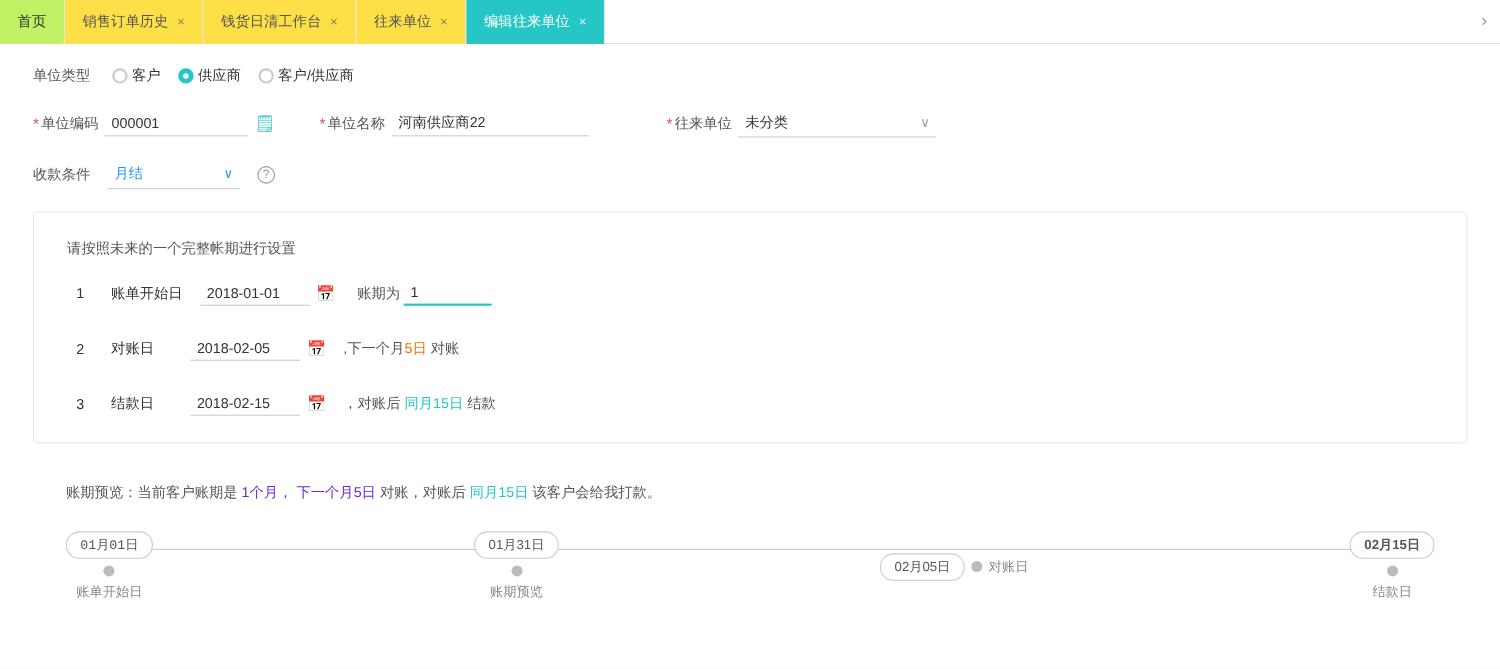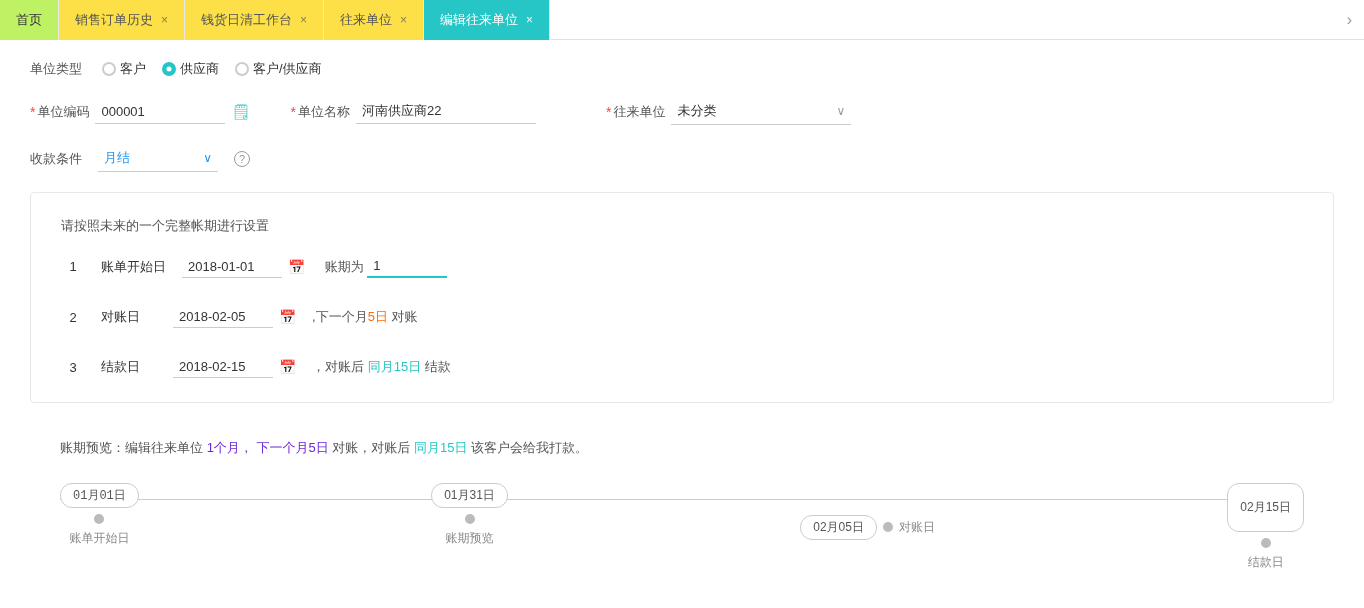--- a/index.html
+++ b/index.html
@@ -365,21 +365,21 @@
       <span class="row-field-label">结款日</span>
       <input class="date-input" value="2018-02-15" style="">
       <span class="cal-icon">📅</span>
       <span class="row-suffix">
         &nbsp;，对账后&nbsp;<span style="color:#26c6c6; font-weight:500;">同月15日</span>&nbsp;结款
       </span>
     </div>
   </div>
 
   <div class="preview-section">
-    <span>账期预览：编辑往来单位</span>
+    <span>账期预览：当前客户账期是</span>
     <span class="highlight-orange">1个月，</span>
     <span class="highlight-orange">下一个月5日</span>
     <span>对账，对账后</span>
     <span class="highlight-teal" style="color:#26c6c6; font-weight:500;">同月15日</span>
     <span>该客户会给我打款。</span>
   </div>
 
   <div style="position:relative; padding: 0 30px 20px;">
     <div style="position:relative; padding-top: 10px;">
 
@@ -399,21 +399,21 @@
           <div style="font-size:12px; color:#888; text-align:center;">账期预览</div>
         </div>
 
         <div style="display:flex; flex-direction:row; align-items:center; gap:6px;">
           <div style="background:#fff; border:1px solid #ccc; border-radius:12px; padding:3px 12px; font-size:12px; color:#555;">02月05日</div>
           <div style="width:10px; height:10px; border-radius:50%; background:#bbb; border:2px solid #bbb;"></div>
           <div style="font-size:12px; color:#888; text-align:center;">对账日</div>
         </div>
 
         <div style="display:flex; flex-direction:column; align-items:center; gap:6px;">
-          <div style="background:#fff; border:1px solid #ccc; border-radius:12px; padding:15px 12px; font-size:12px; color:#555;">02月15日</div>
+          <div style="background:#fff; border:1px solid #ccc; border-radius:12px; padding:3px 12px; font-size:12px; color:#555;font-weight:bold;">02月15日</div>
           <div style="width:10px; height:10px; border-radius:50%; background:#bbb; border:2px solid #bbb;"></div>
           <div style="font-size:12px; color:#888; text-align:center;">结款日</div>
         </div>
 
       </div>
     </div>
   </div>
 
 </div>
 

